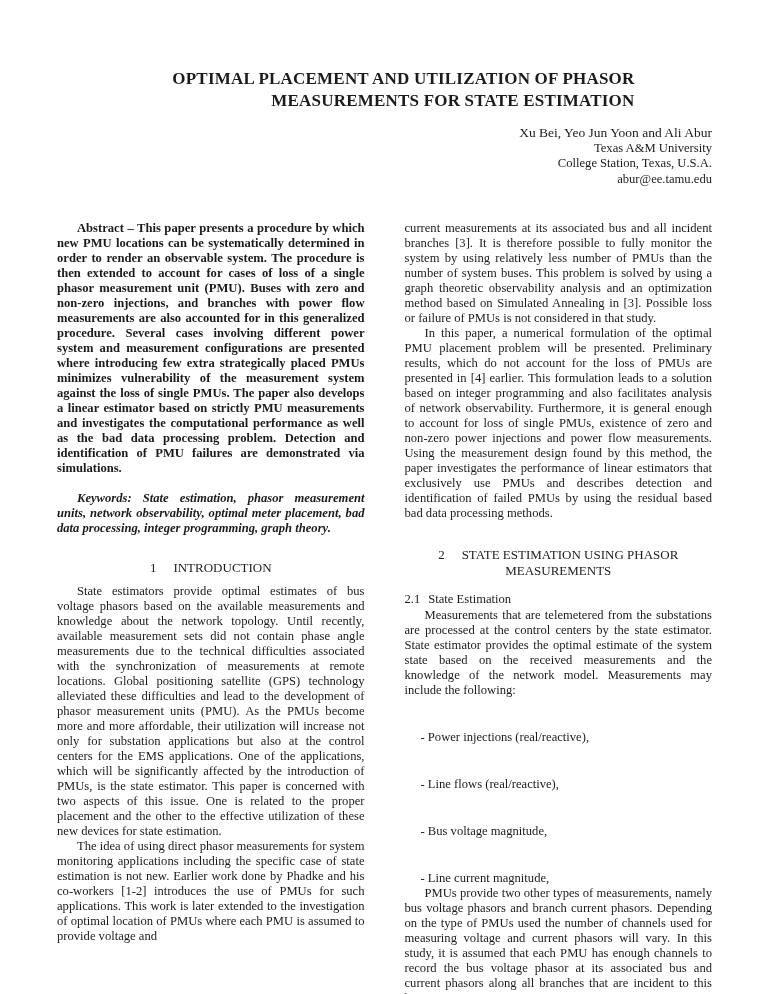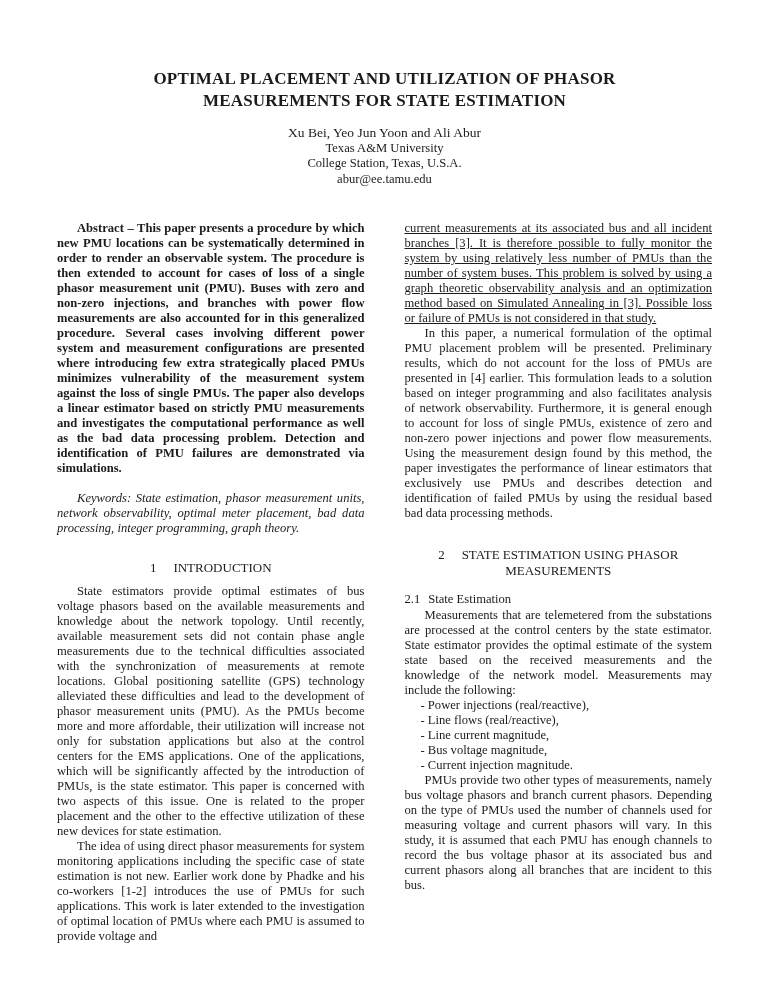--- a/index.html
+++ b/index.html
@@ -8,21 +8,21 @@
     width: 768px;
     height: 994px;
     margin: 0 auto;
     background: #ffffff;
     color: #1b1b1b;
     font-family: "Liberation Serif", "DejaVu Serif", serif;
     overflow: hidden;
     box-sizing: border-box;
     padding: 68px 56px 0 57px;
   }
-  .paper-header { text-align: center; }
+  .paper-header { text-align: right; }
   .paper-title {
     font-size: 17px;
     font-weight: bold;
     line-height: 22px;
     margin: 0 auto;
     max-width: 500px;
     letter-spacing: 0.2px;
   }
   .author-block { margin-top: 13px; font-size: 13px; line-height: 15.5px; }
   .author-line { font-size: 13.5px; font-family: Liberation Serif, serif; }
@@ -32,41 +32,41 @@
     gap: 40px;
     margin-top: 34px;
   }
   .col {
     width: 315.5px;
     font-size: 12.6px;
     line-height: 15px;
     text-align: justify;
   }
   .col p { margin: 0; text-indent: 20px; }
-  p.noindent { text-indent: 0; text-decoration: underline; }
+  p.noindent { text-indent: 0; }
   .abstract-par { font-weight: bold; }
-  .keywords-par { font-weight: normal; font-style: italic; margin-top: 15px !important; }
+  .keywords-par { font-weight: bold; font-style: italic; margin-top: 15px !important; }
   .section-heading {
     text-align: center;
     font-size: 13px;
     font-weight: normal;
     line-height: 16px;
     margin: 24px 0 8px 0;
   }
   .section-heading .sec-num { margin-right: 17px; }
   .subsection-heading {
     font-size: 12.6px;
     font-weight: normal;
     text-align: left;
     margin: 13px 0 1px 0;
     line-height: 15px;
   }
   .subsection-heading .sub-num { margin-right: 8px; }
   .meas-list { margin: 0; padding: 0 0 0 16px; list-style: none; }
-  .meas-list li { text-indent: 0; }
+  .meas-list li { text-indent: 0; margin-top: 32px; }
   .sec2-heading { margin-top: 26px; }
 </style>
 </head>
 <body>
 
 <div class="page">
 
   <header class="paper-header">
     <h1 class="paper-title">OPTIMAL PLACEMENT AND UTILIZATION OF PHASOR MEASUREMENTS FOR STATE ESTIMATION</h1>
     <div class="author-block">
@@ -95,22 +95,21 @@
       <h2 class="section-heading sec2-heading">
         <span class="sec-num">2</span><span>STATE ESTIMATION USING PHASOR MEASUREMENTS</span>
       </h2>
       <h3 class="subsection-heading">
         <span class="sub-num">2.1</span><span>State Estimation</span>
       </h3>
       <p>Measurements that are telemetered from the substations are processed at the control centers by the state estimator.  State estimator provides the optimal estimate of the system state based on the received measurements and the knowledge of the network model. Measurements may include the following:</p>
       <ul class="meas-list">
         <li>- Power injections (real/reactive),</li>
         <li>- Line flows (real/reactive),</li>
+        <li>- Bus voltage magnitude,</li>
         <li>- Line current magnitude,</li>
-        <li>- Bus voltage magnitude,</li>
-        <li>- Current injection magnitude.</li>
       </ul>
       <p>PMUs provide two other types of measurements, namely bus voltage phasors and branch current phasors. Depending on the type of PMUs used the number of channels used for measuring voltage and current phasors will vary.  In this study, it is assumed that each PMU has enough channels to record the bus voltage phasor at its associated bus and current phasors along all branches that are incident to this bus.</p>
     </div>
 
   </div>
 
 </div>
 
 </body></html>

